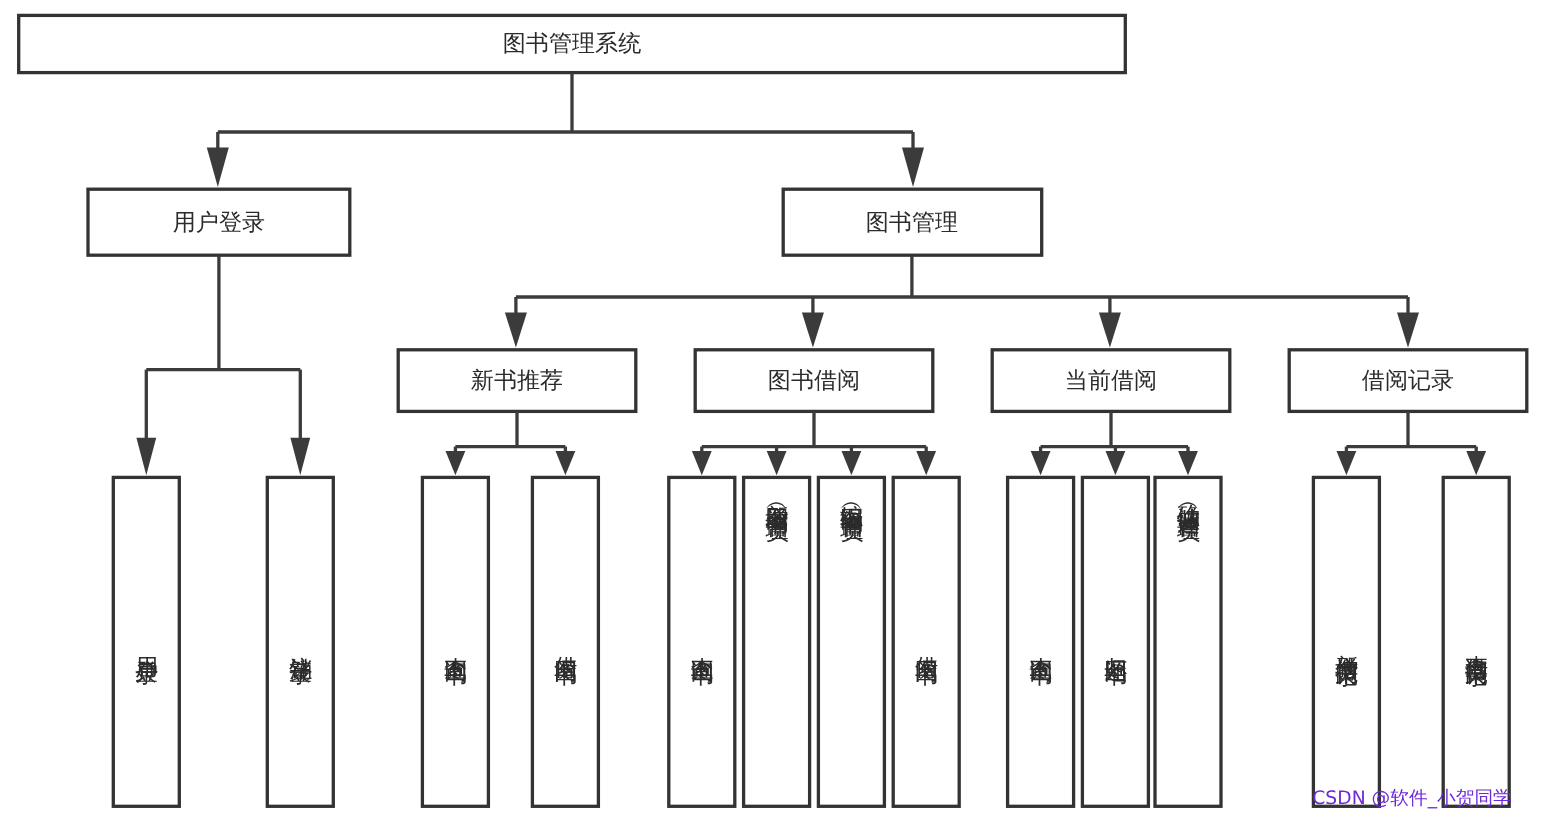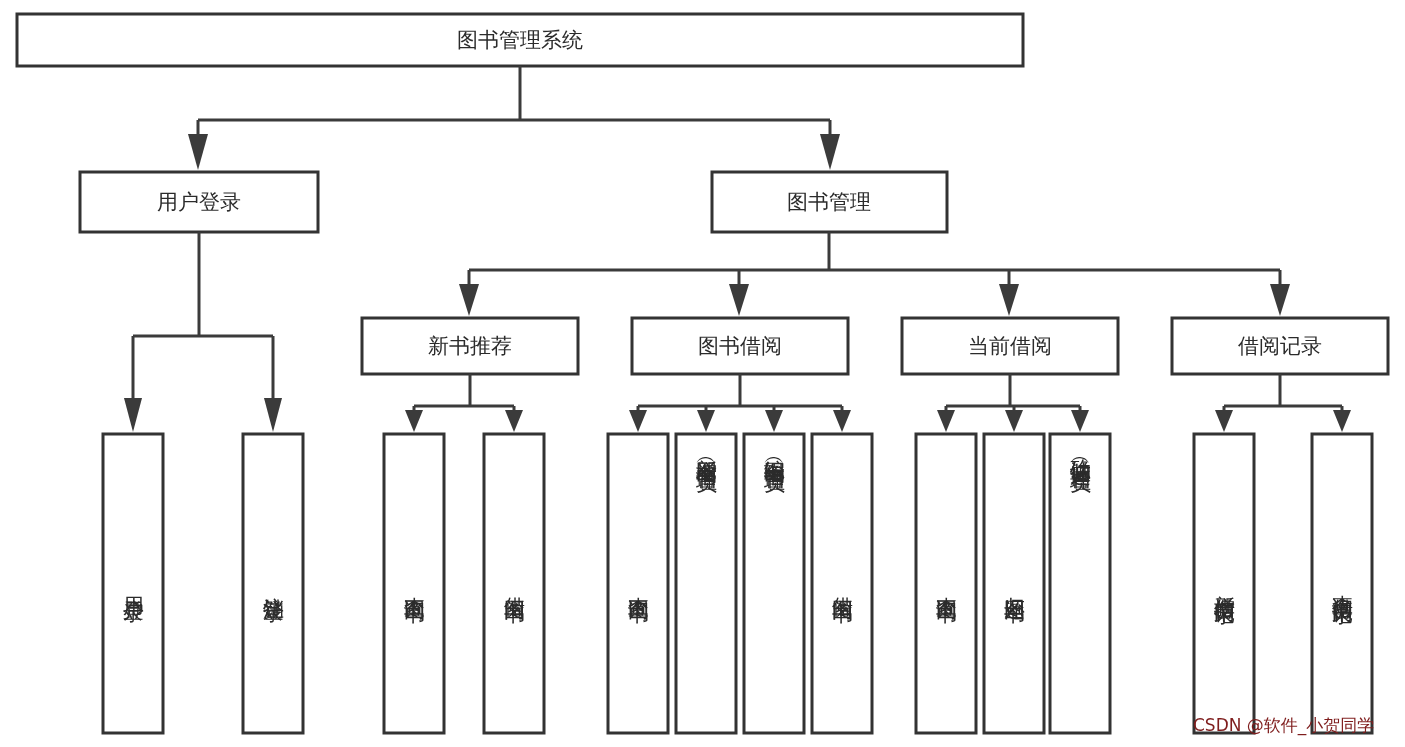--- a/index.html
+++ b/index.html
@@ -63,21 +63,21 @@
     letter-spacing: 2px;
     white-space: nowrap;
     pointer-events: none;
   }
   .watermark {
     position: absolute;
     left: 1193px;
     top: 714px;
     font-family: "DejaVu Sans", "Liberation Sans", sans-serif;
     font-size: 17px;
-    color: #7f1d1d;
+    color: #6d28d9;
     white-space: nowrap;
   }
 </style>
 </head>
 <body>
 
 <div id="diagram-root">
 
   <svg class="diagram-canvas" viewBox="0 0 1405 747">
 

